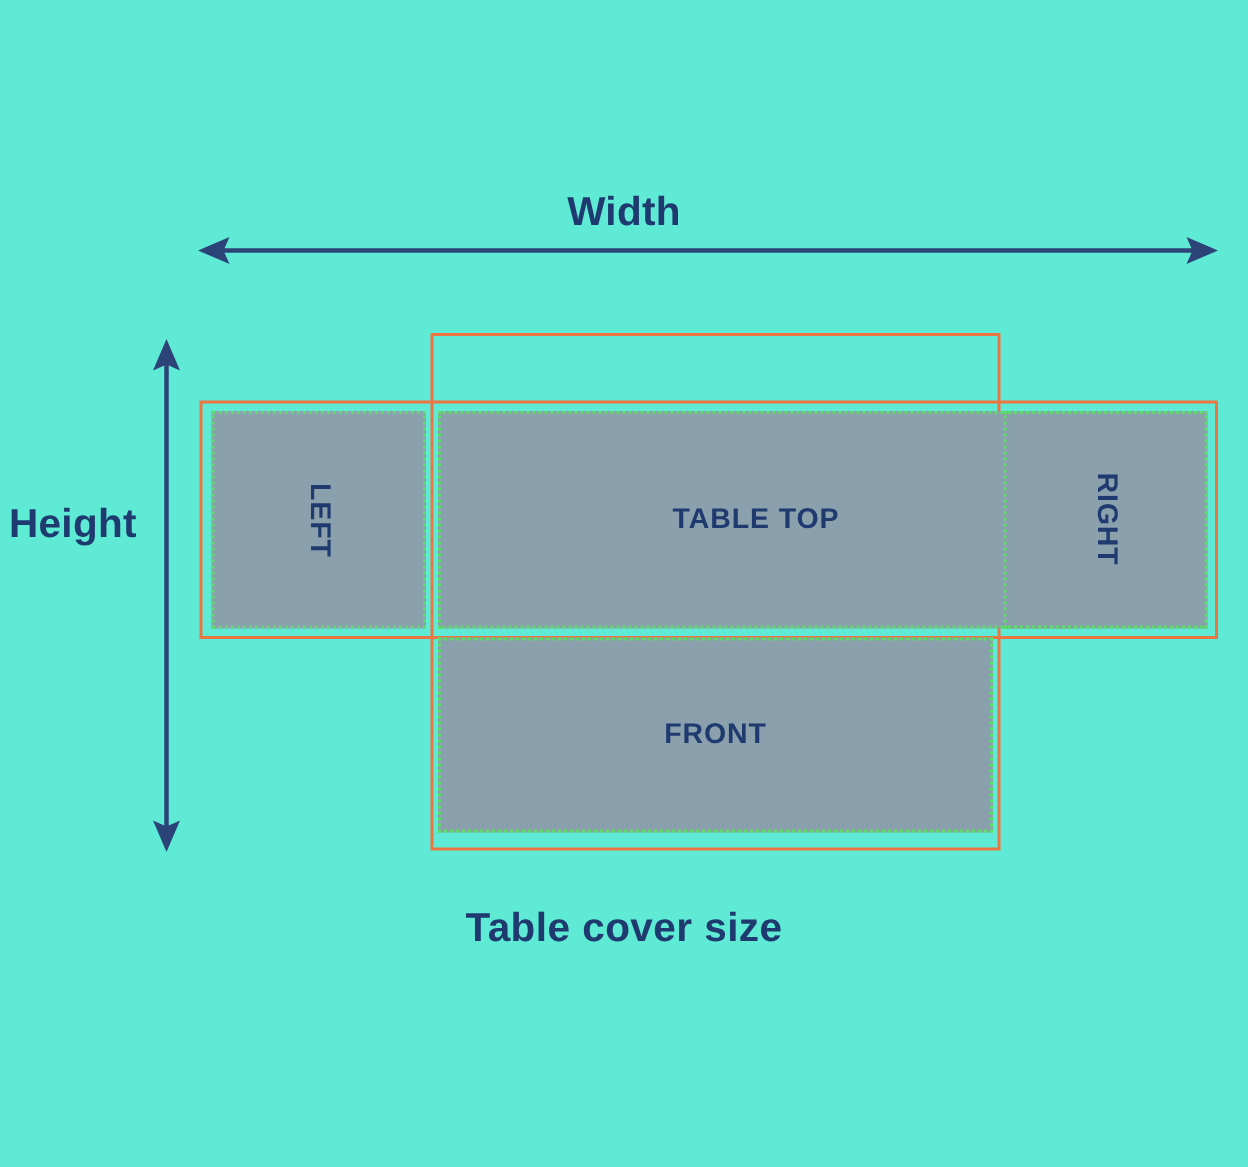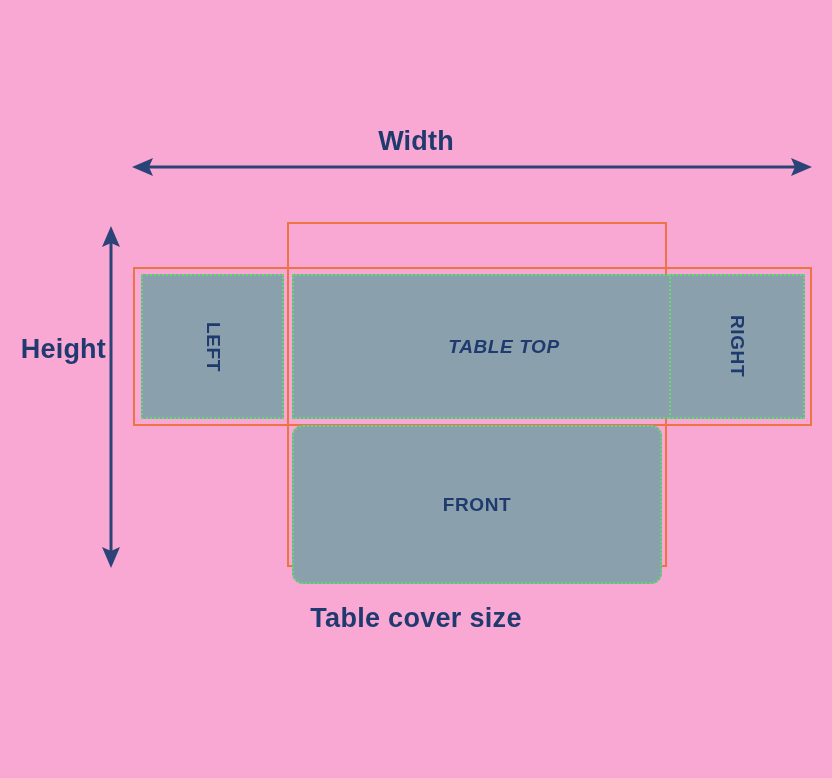--- a/index.html
+++ b/index.html
@@ -12,21 +12,21 @@
     height: 778px;
     background: #cdcdcd;
     font-family: "Liberation Sans", sans-serif;
     overflow: hidden;
   }
 
   #diagram {
     position: relative;
     width: 832px;
     height: 778px;
-    background: #f9a8d4;
+    background: #5eead4;
   }
 
   
   .dim-label {
     position: absolute;
     color: #1f3a6e;
     font-weight: bold;
     white-space: nowrap;
     letter-spacing: 0.2px;
   }
@@ -34,21 +34,21 @@
     left: 0;
     right: 0;
     top: 126px;
     text-align: center;
     font-size: 27px;
   }
   #height-label {
     left: 6px;
     top: 334px;
     width: 100px;
-    text-align: right;
+    text-align: left;
     font-size: 27px;
   }
 
   
   .arrow-svg {
     position: absolute;
     overflow: visible;
   }
   #width-arrow {
     left: 125px;
@@ -102,23 +102,23 @@
     letter-spacing: 0.6px;
     text-align: center;
     white-space: nowrap;
   }
   .panel-label.vertical {
     writing-mode: vertical-rl;
     text-orientation: mixed;
   }
 
   #panel-left  { left: 141px; top: 274px; width: 143px; height: 145px; }
-  #panel-top   { left: 292px; top: 274px; width: 424px; height: 145px; font-style: italic; }
+  #panel-top   { left: 292px; top: 274px; width: 424px; height: 145px; }
   #panel-right { left: 669px; top: 274px; width: 136px; height: 145px; }
-  #panel-front { left: 292px; top: 425px; width: 370px; height: 159px; border-radius: 11px; }
+  #panel-front { left: 292px; top: 425px; width: 370px; height: 130px; }
 
   
   #caption {
     position: absolute;
     left: 0;
     right: 0;
     top: 603px;
     text-align: center;
     color: #1f3a6e;
     font-weight: bold;

